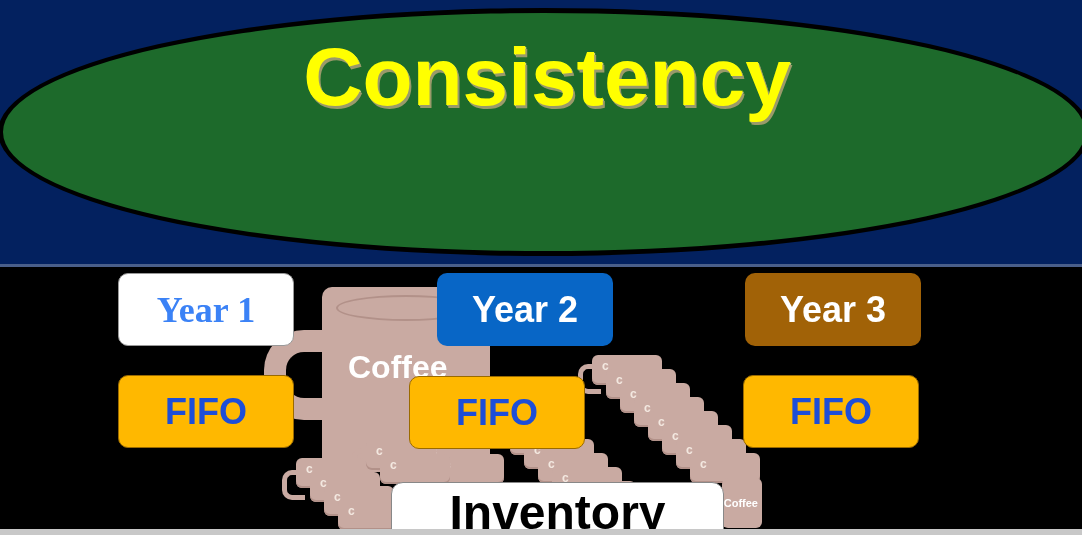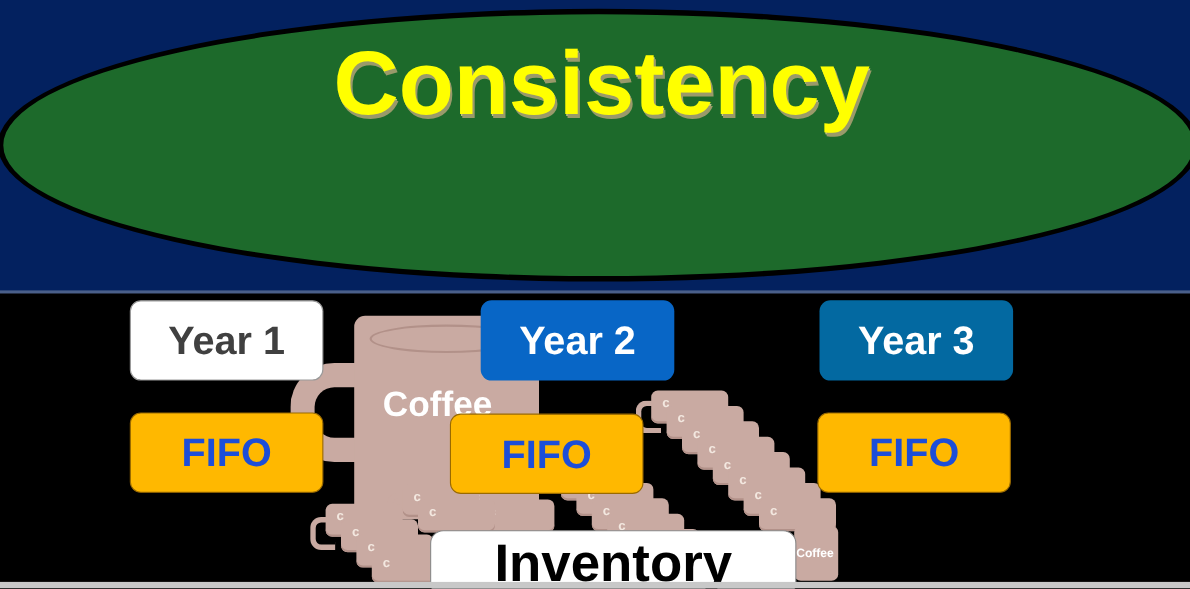--- a/index.html
+++ b/index.html
@@ -4,23 +4,23 @@
 <style>
   html, body { margin:0; padding:0; }
   body { width:1082px; height:535px; position:relative; overflow:hidden; background:#000; font-family:"Liberation Sans", sans-serif; }
   .top { position:absolute; left:0; top:0; width:1082px; height:265px; background:#03215f; }
   .divider { position:absolute; left:0; top:264px; width:1082px; height:3px; background:#4a5f8a; }
   .ellipse { position:absolute; left:-2px; top:8px; width:1092px; height:248px; border-radius:50%; background:#1d6a2b; border:5px solid #000; box-sizing:border-box; }
   .title { position:absolute; left:0; top:28px; width:1040px; text-align:center; color:#ffff00; font-weight:bold; font-size:82px; line-height:98px; text-shadow: 2px 3px 0 #9a9a6a, 1px 1px 0 #c8c48a; padding-left: 27px; }
   .bottom { position:absolute; left:0; top:267px; width:1082px; height:263px; background:#000; }
   .strip { position:absolute; left:0; top:529px; width:1082px; height:6px; background:#c8c8c8; }
   .box { position:absolute; border-radius:10px; display:flex; align-items:center; justify-content:center; font-weight:bold; font-size:36px; box-sizing:border-box; }
-  .white { background:#fff; color:#404040; border:1px solid #999; }
+  .white { background:#fff; color:#3b82f6; border:1px solid #999;font-family:Liberation Serif, serif; }
   .blue { background:#0866c6; color:#fff; }
-  .green { background:#0369a1; color:#fff; }
+  .green { background:#a16207; color:#fff; }
   .gold { background:#ffb800; color:#1d4ed8; border:1px solid #9a6a00; }
   .inv { background:#fff; color:#000; font-size:48px; border-radius:12px; border:1px solid #888; align-items:flex-start; padding-top:2px; }
   .cup-big { position:absolute; left:322px; top:287px; width:168px; height:185px; background:#c9aaa2; border-radius:10px; }
   .cup-big .rim { position:absolute; left:14px; top:8px; width:140px; height:26px; border:2px solid #b29189; border-radius:50%; box-sizing:border-box; }
   .cup-big .lbl { position:absolute; left:26px; top:62px; color:#fff; font-weight:bold; font-size:32px; }
   .handle-big { position:absolute; left:264px; top:330px; width:80px; height:90px; border:22px solid #c9aaa2; border-right:none; border-radius:40px 0 0 40px; box-sizing:border-box; }
   .mini { position:absolute; width:70px; height:30px; background:#c9aaa2; border-radius:6px; box-shadow: 0 -2px 0 #b29189 inset; }
   .mini::after { content:"c"; position:absolute; left:10px; top:4px; color:#f3e8e0; font-size:12px; font-weight:bold; }
   .mini-handle { position:absolute; width:18px; height:20px; border:5px solid #c9aaa2; border-right:none; border-radius:10px 0 0 10px; }
   .end-cup { position:absolute; left:722px; top:478px; width:40px; height:50px; background:#c9aaa2; border-radius:6px; color:#fff; font-size:11px; font-weight:bold; display:flex; align-items:center; justify-content:flex-end; padding-right:4px; box-sizing:border-box; }

